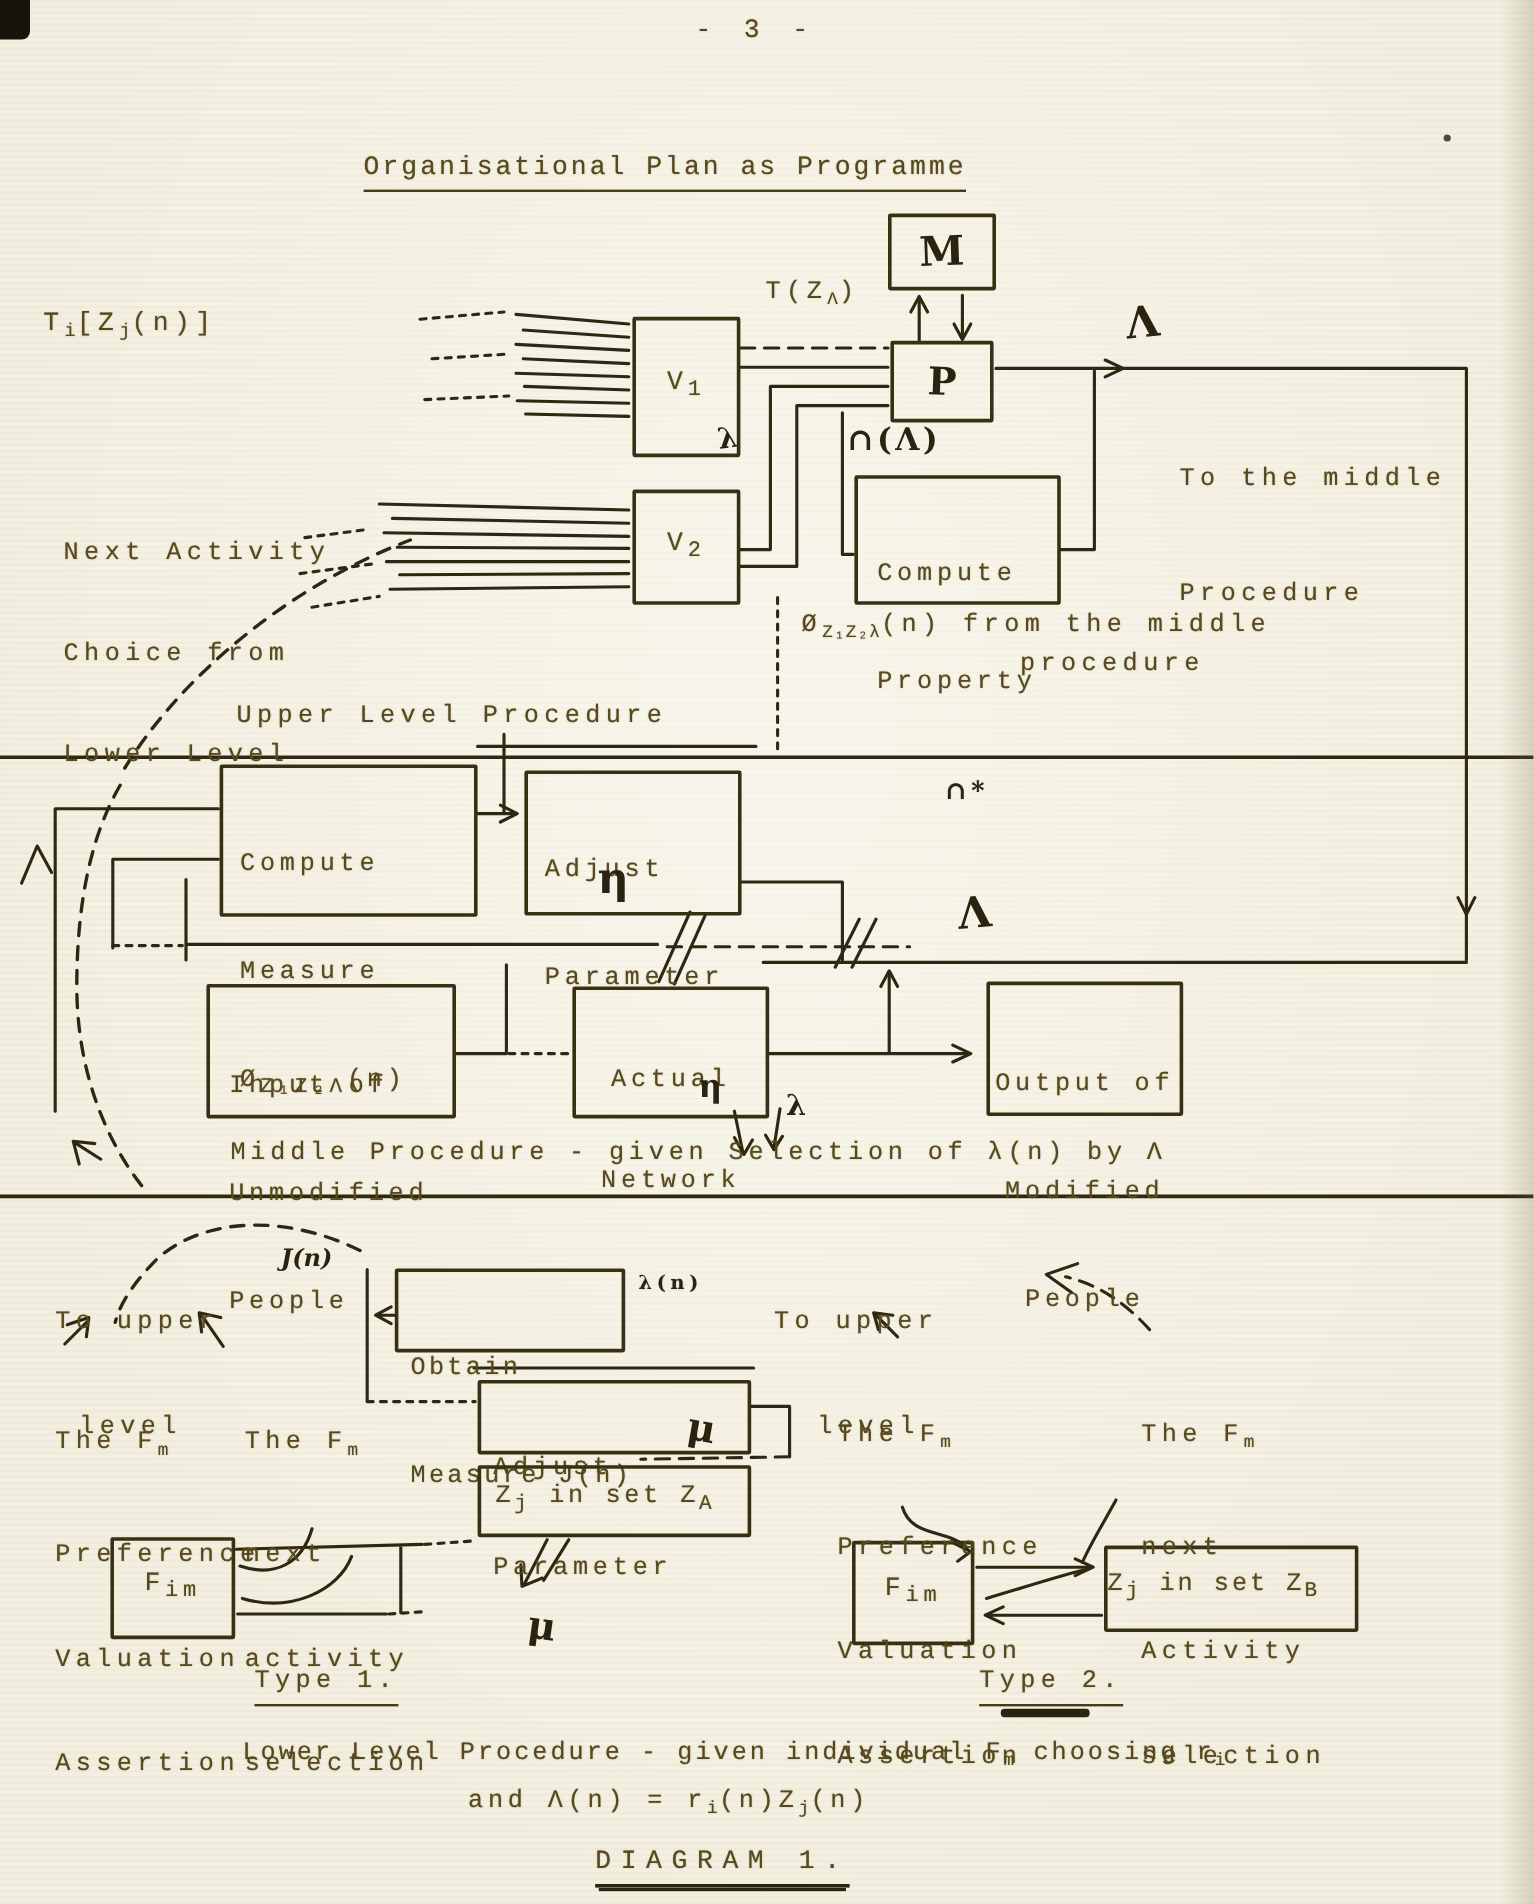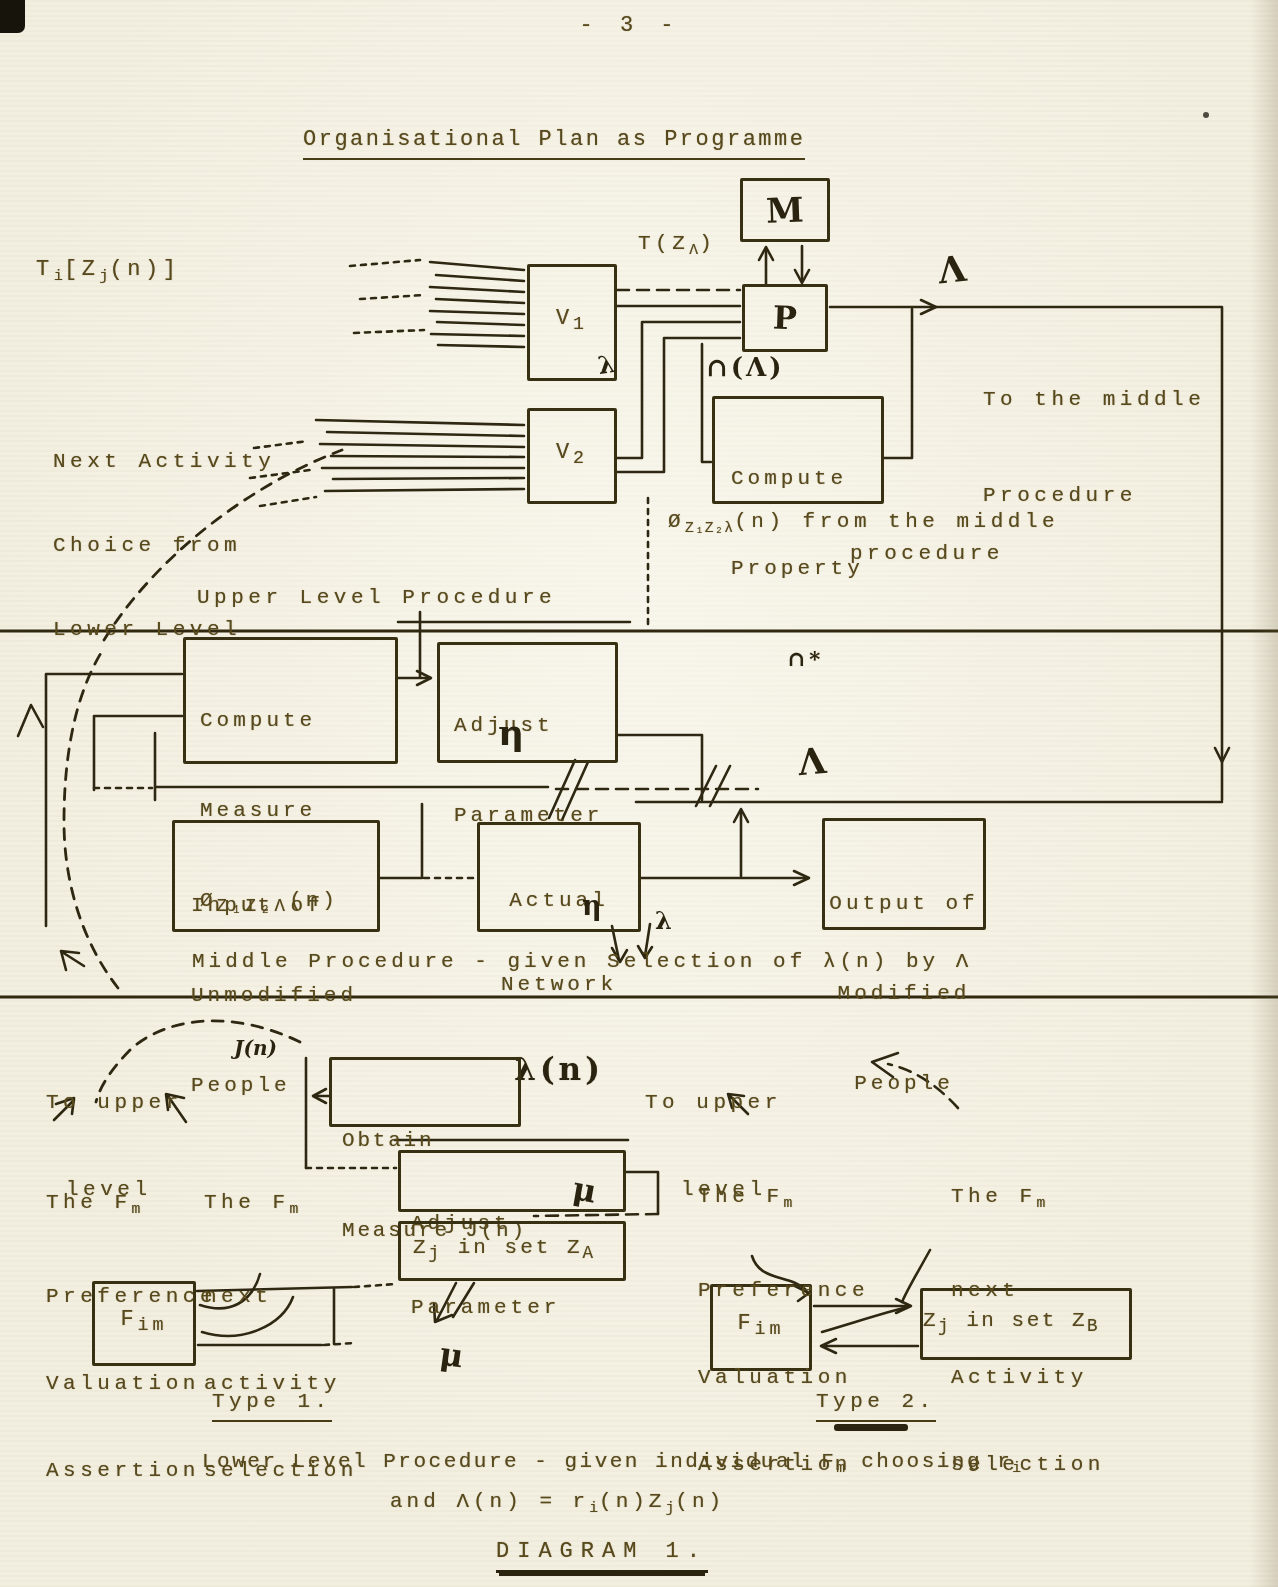--- a/index.html
+++ b/index.html
@@ -175,21 +175,21 @@
     <div class="lines" style="padding:8px 0 0 16px;">
       <div>Input of</div>
       <div>Unmodified</div>
       <div>People</div>
     </div>
   </div>
   <div class="box" style="left:477px;top:822px;width:164px;height:110px;">
     <div class="lines" style="padding:6px 0 0 0;text-align:center;line-height:28px;">
       <div>Actual</div>
       <div>Network</div>
-      <div style="font-family:'DejaVu Serif','DejaVu Sans',serif;font-weight:700;color:#2a2310;font-size:31px;">λ(n)</div>
+      <div style="font-family:'DejaVu Serif','DejaVu Sans',serif;font-weight:700;color:#2a2310;font-size:16px;">λ(n)</div>
     </div>
   </div>
   <div class="box" style="left:822px;top:818px;width:164px;height:112px;">
     <div class="lines" style="padding:8px 0 0 0;text-align:center;">
       <div>Output of</div>
       <div>Modified</div>
       <div>People</div>
     </div>
   </div>
 

